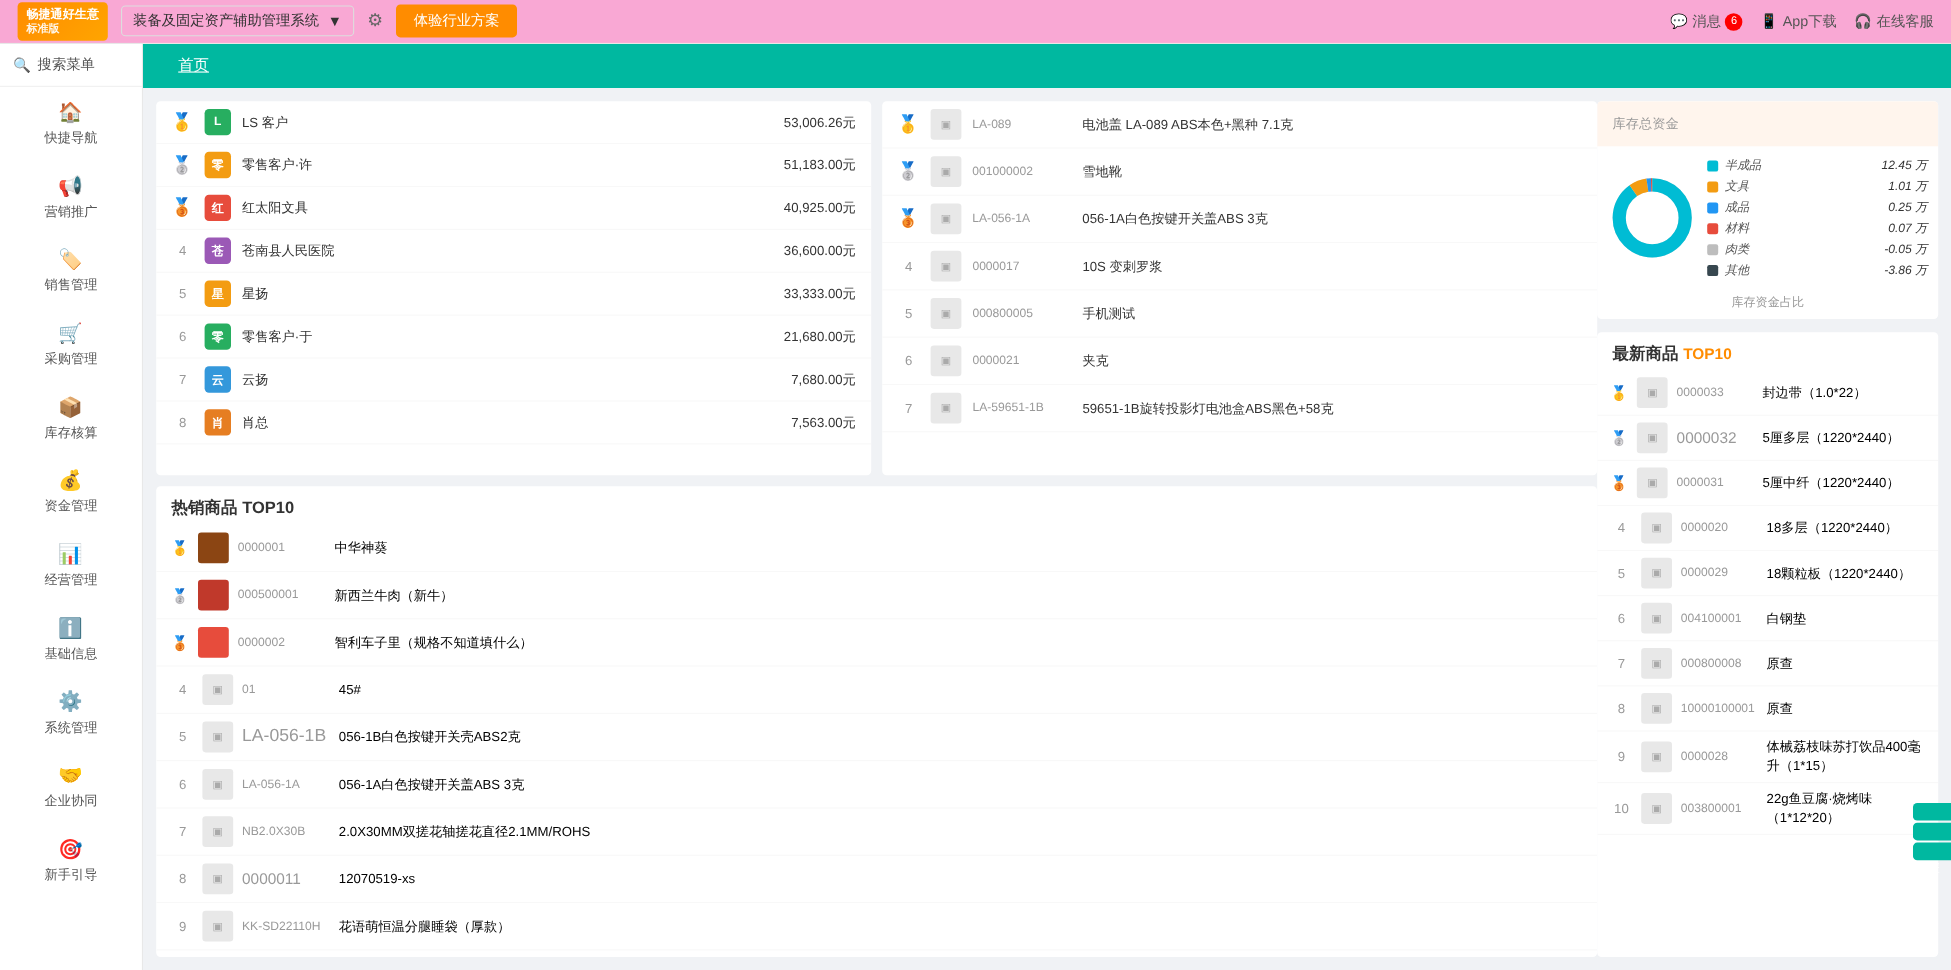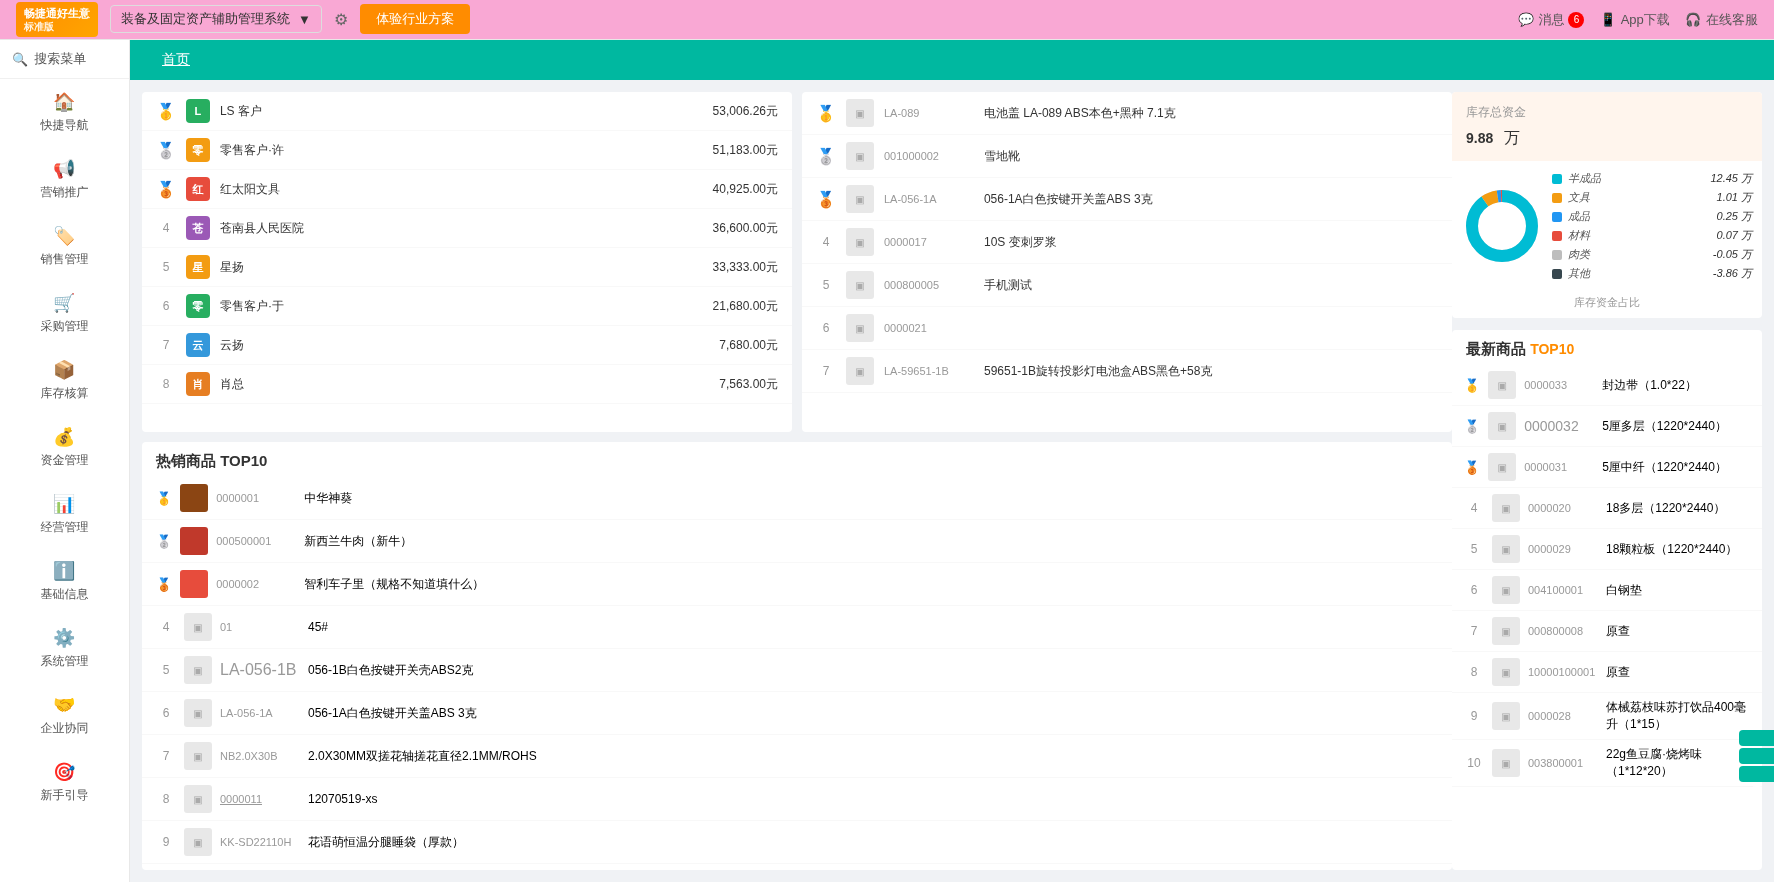--- a/index.html
+++ b/index.html
@@ -263,20 +263,21 @@
               <div class="list-item">
                 <span class="rank-num">5</span>
                 <div class="product-img">▣</div>
                 <span class="product-code">000800005</span>
                 <span class="product-name">手机测试</span>
               </div>
               <div class="list-item">
                 <span class="rank-num">6</span>
                 <div class="product-img">▣</div>
                 <span class="product-code">0000021</span>
+                <span class="product-name">夹克</span>
               </div>
               <div class="list-item">
                 <span class="rank-num">7</span>
                 <div class="product-img">▣</div>
                 <span class="product-code">LA-59651-1B</span>
                 <span class="product-name">59651-1B旋转投影灯电池盒ABS黑色+58克</span>
               </div>
             </div>
           </div>
         </div>
@@ -332,45 +333,39 @@
             <div class="hot-product-row">
               <span style="width:20px;text-align:center;color:#999;font-size:12px;">7</span>
               <div class="product-img">▣</div>
               <span style="color:#999;font-size:11px;width:80px;">NB2.0X30B</span>
               <span style="flex:1;font-size:12px;">2.0X30MM双搓花轴搓花直径2.1MM/ROHS</span>
             </div>
 
             <div class="hot-product-row">
               <span style="width:20px;text-align:center;color:#999;font-size:12px;">8</span>
               <div class="product-img">▣</div>
-              <span style="color:#999;font-size:11px;width:80px;text-decoration:underline;">0000011</span>
+              <span style="color:#999;font-size:14px;width:80px;">0000011</span>
               <span style="flex:1;font-size:12px;">12070519-xs</span>
             </div>
 
             <div class="hot-product-row">
               <span style="width:20px;text-align:center;color:#999;font-size:12px;">9</span>
               <div class="product-img">▣</div>
               <span style="color:#999;font-size:11px;width:80px;">KK-SD22110H</span>
               <span style="flex:1;font-size:12px;">花语萌恒温分腿睡袋（厚款）</span>
             </div>
           </div>
         </div>
       </div>
 
       <div class="right-panel">
 
         <div class="panel inventory-panel">
           <div class="inventory-total">
             <span class="inventory-label">库存总资金</span>
-            <div>
-              <span class="inventory-value">
-                <span>9.88</span>
-              </span>
-              <span style="font-size:16px;color:#333;margin-left:4px;">万</span>
-            </div>
           </div>
           <div class="chart-area">
 
             <svg class="donut-chart" viewBox="0 0 80 80">
 
               <circle cx="40" cy="40" r="30" fill="none" stroke="#e0e0e0" stroke-width="12"></circle>
 
               <circle cx="40" cy="40" r="30" fill="none" stroke="#00bcd4" stroke-width="12" stroke-dasharray="170 188.5" stroke-dashoffset="0" transform="rotate(-90 40 40)"></circle>
 
               <circle cx="40" cy="40" r="30" fill="none" stroke="#f39c12" stroke-width="12" stroke-dasharray="13.8 188.5" stroke-dashoffset="-170" transform="rotate(-90 40 40)"></circle>

